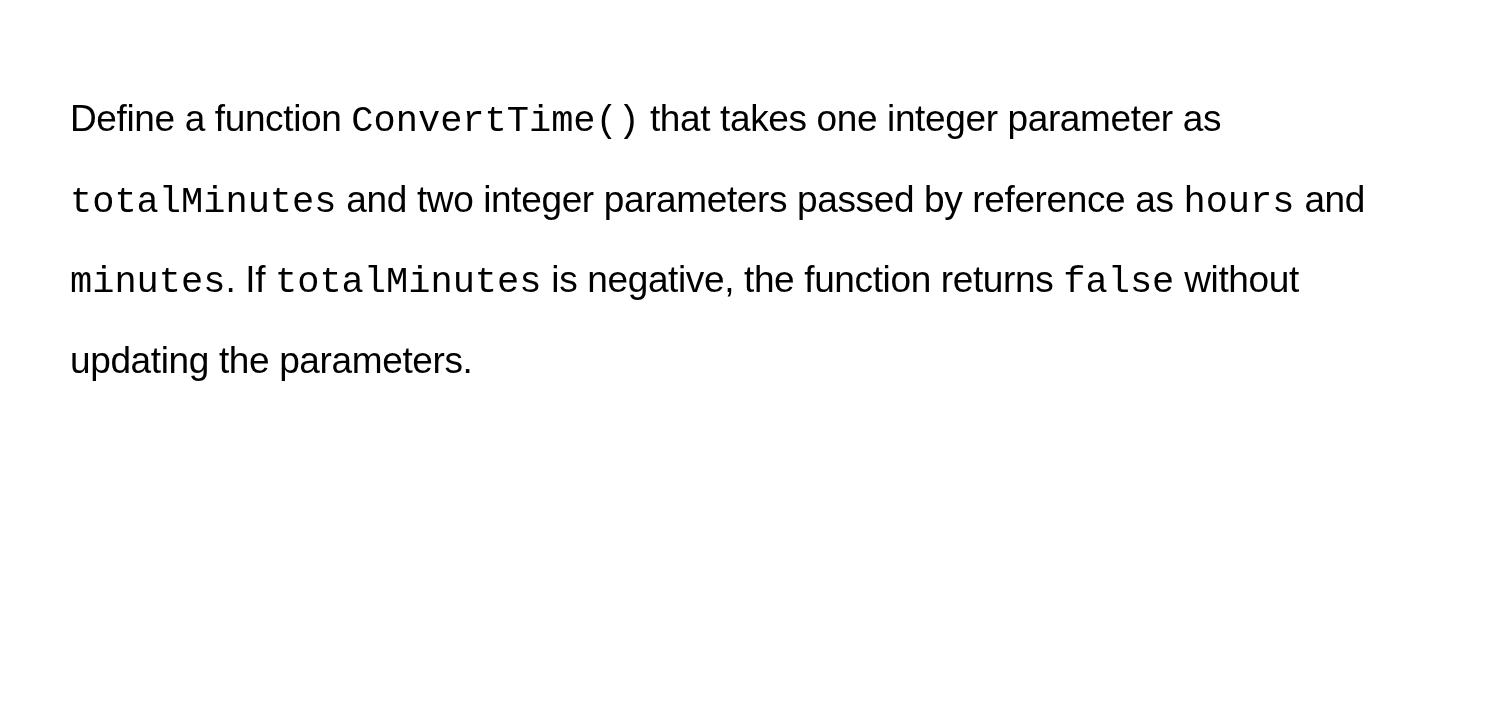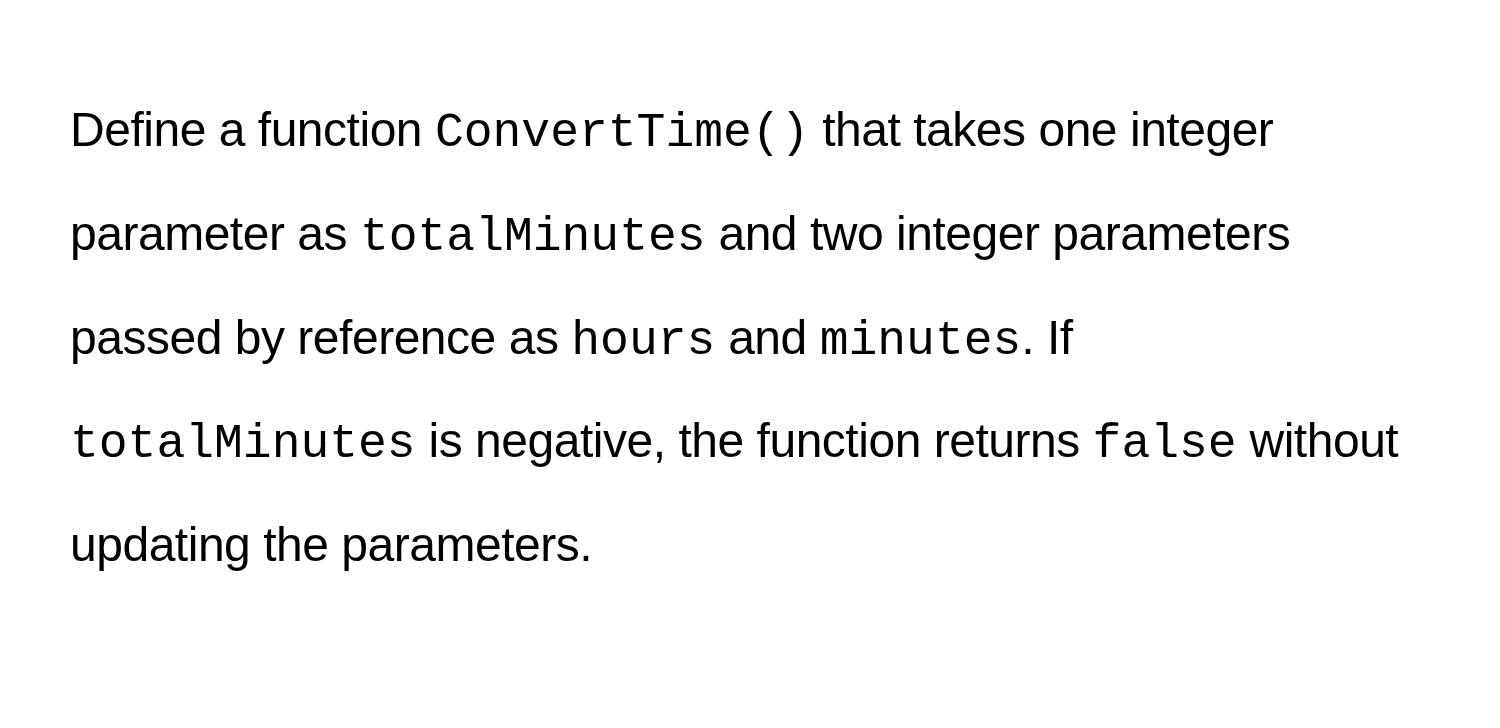--- a/index.html
+++ b/index.html
@@ -10,21 +10,21 @@
     body {
       width: 1500px;
       height: 728px;
       background: #ffffff;
       font-family: -apple-system, BlinkMacSystemFont, "Segoe UI", Helvetica, Arial, sans-serif;
       color: #000000;
       padding: 80px 70px 0 70px;
       overflow: hidden;
     }
     .content {
-      font-size: 48px;
+      font-size: 37px;
       line-height: 2.1;
       font-weight: 400;
       letter-spacing: -0.01em;
     }
     .code {
       font-family: "Courier New", Courier, monospace;
       letter-spacing: 0;
     }
   </style>
 </head>

